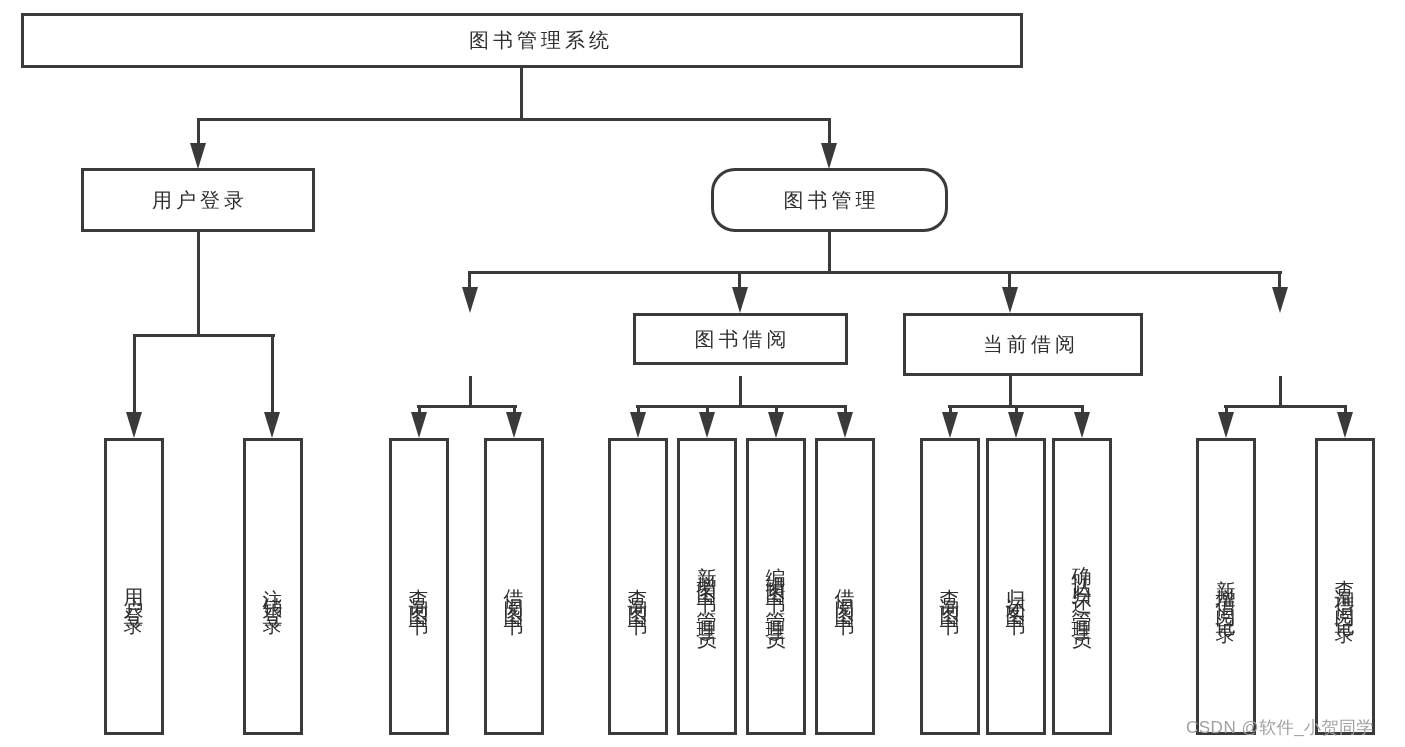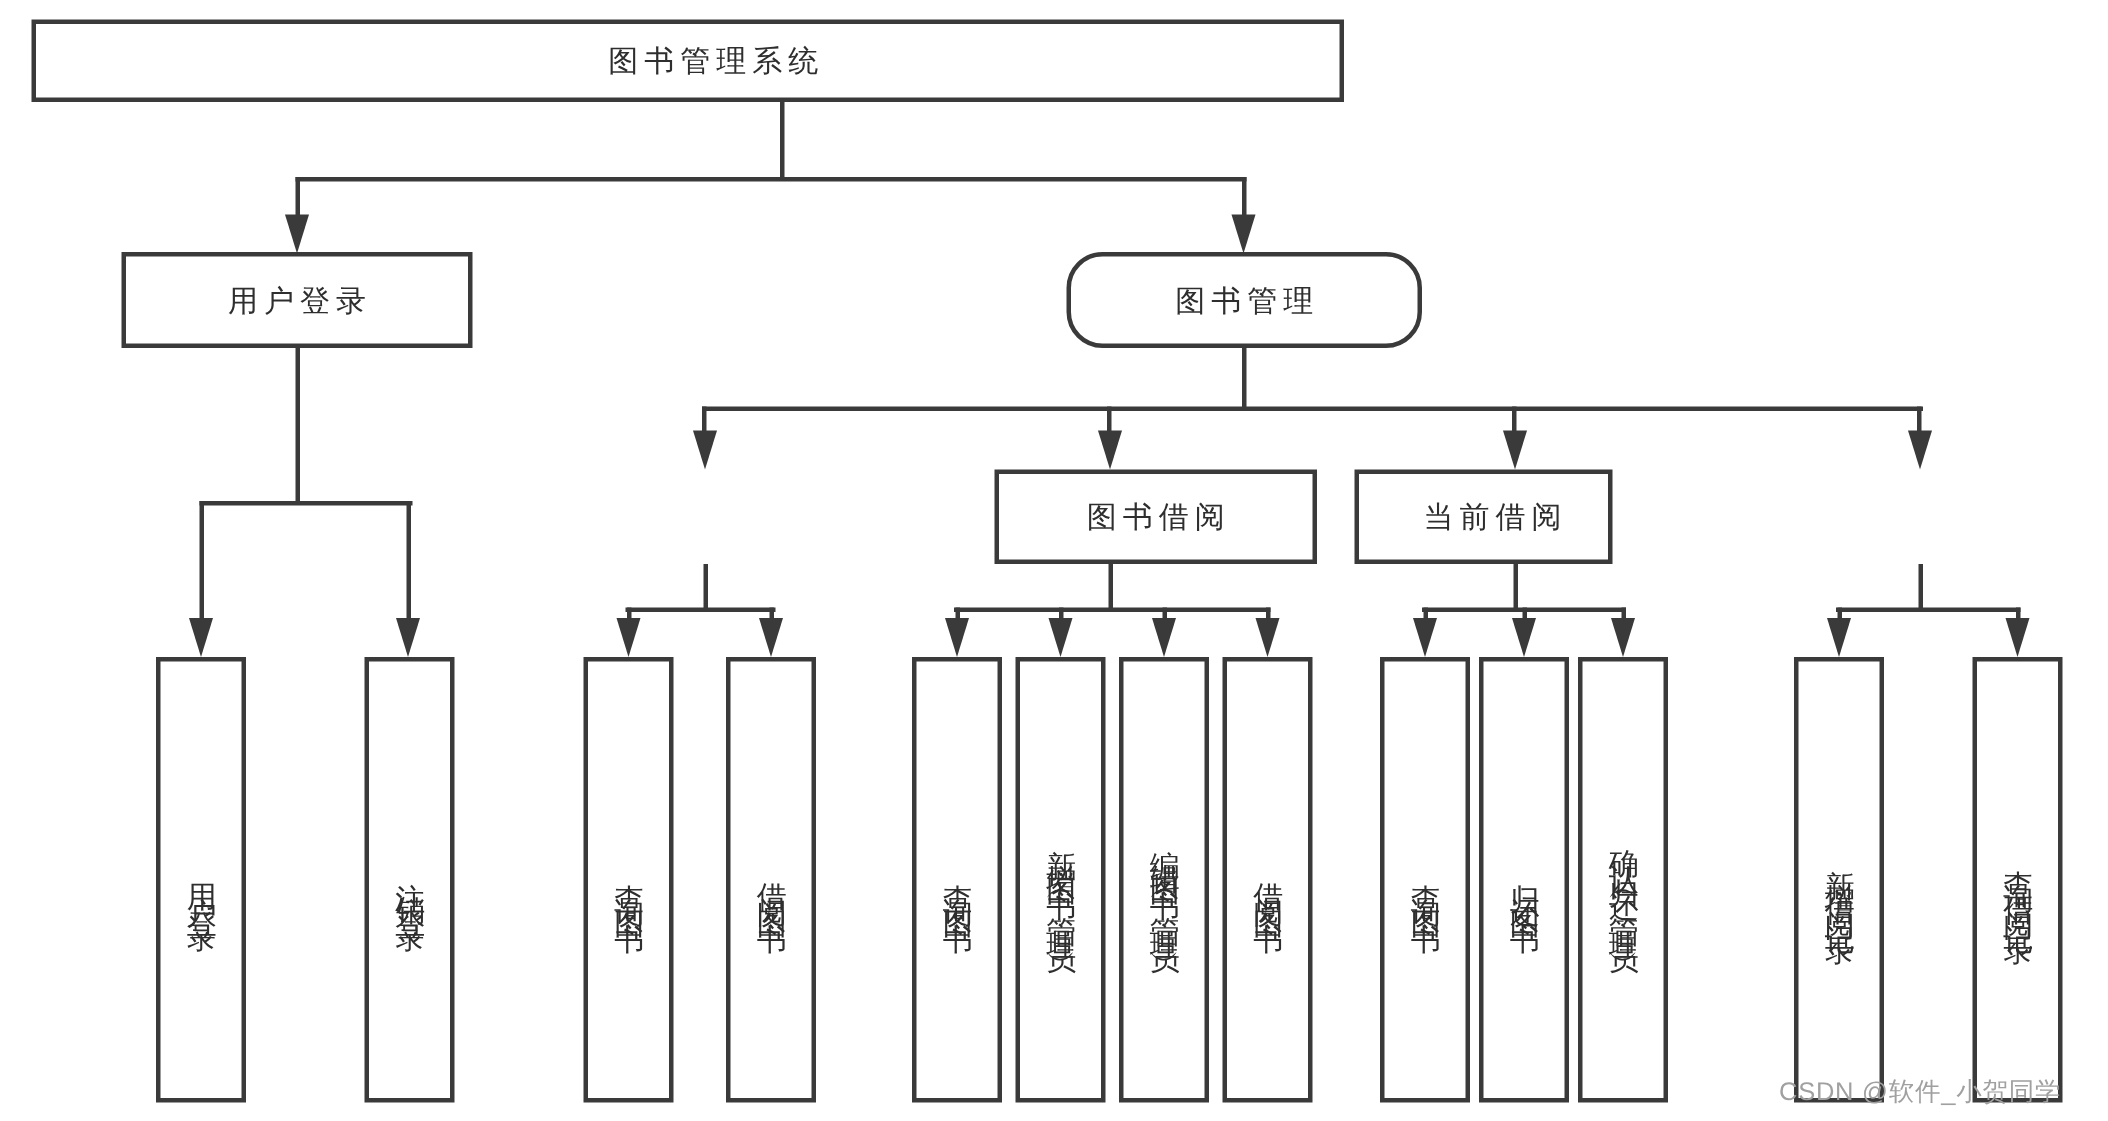--- a/index.html
+++ b/index.html
@@ -39,38 +39,38 @@
   #watermark{
     position:absolute; left:1186px; top:716px;
     font-size:17px; letter-spacing:0.5px; color:var(--wm);
   }
 </style>
 </head>
 <body>
 
 <div id="canvas">
 
-  <div class="box" style="left:21px;top:13px;width:875px;height:55px;padding-left:34px;">
+  <div class="box" style="left:21px;top:13px;width:1002px;height:55px;padding-left:34px;">
     <span>图书管理系统</span>
   </div>
 
   <div class="box" style="left:81px;top:168px;width:234px;height:64px;">
     <span>用户登录</span>
   </div>
 
   <div class="box" style="left:711px;top:168px;width:237px;height:64px;border-radius:24px;">
     <span>图书管理</span>
   </div>
 
 
-  <div class="box" style="left:633px;top:313px;width:215px;height:63px;margin-left:30px;">
+  <div class="box" style="left:633px;top:313px;width:215px;height:52px;">
     <span>图书借阅</span>
   </div>
 
-  <div class="box" style="left:903px;top:313px;width:172px;height:63px;padding-left:12px;">
+  <div class="box" style="left:903px;top:313px;width:240px;height:63px;padding-left:12px;">
     <span>当前借阅</span>
   </div>
 
 
   <div class="leaf" style="left:104px;">
     <span>用户登录</span>
     </div>
   <div class="leaf" style="left:243px;">
     <span>注销登录</span>
     </div>

